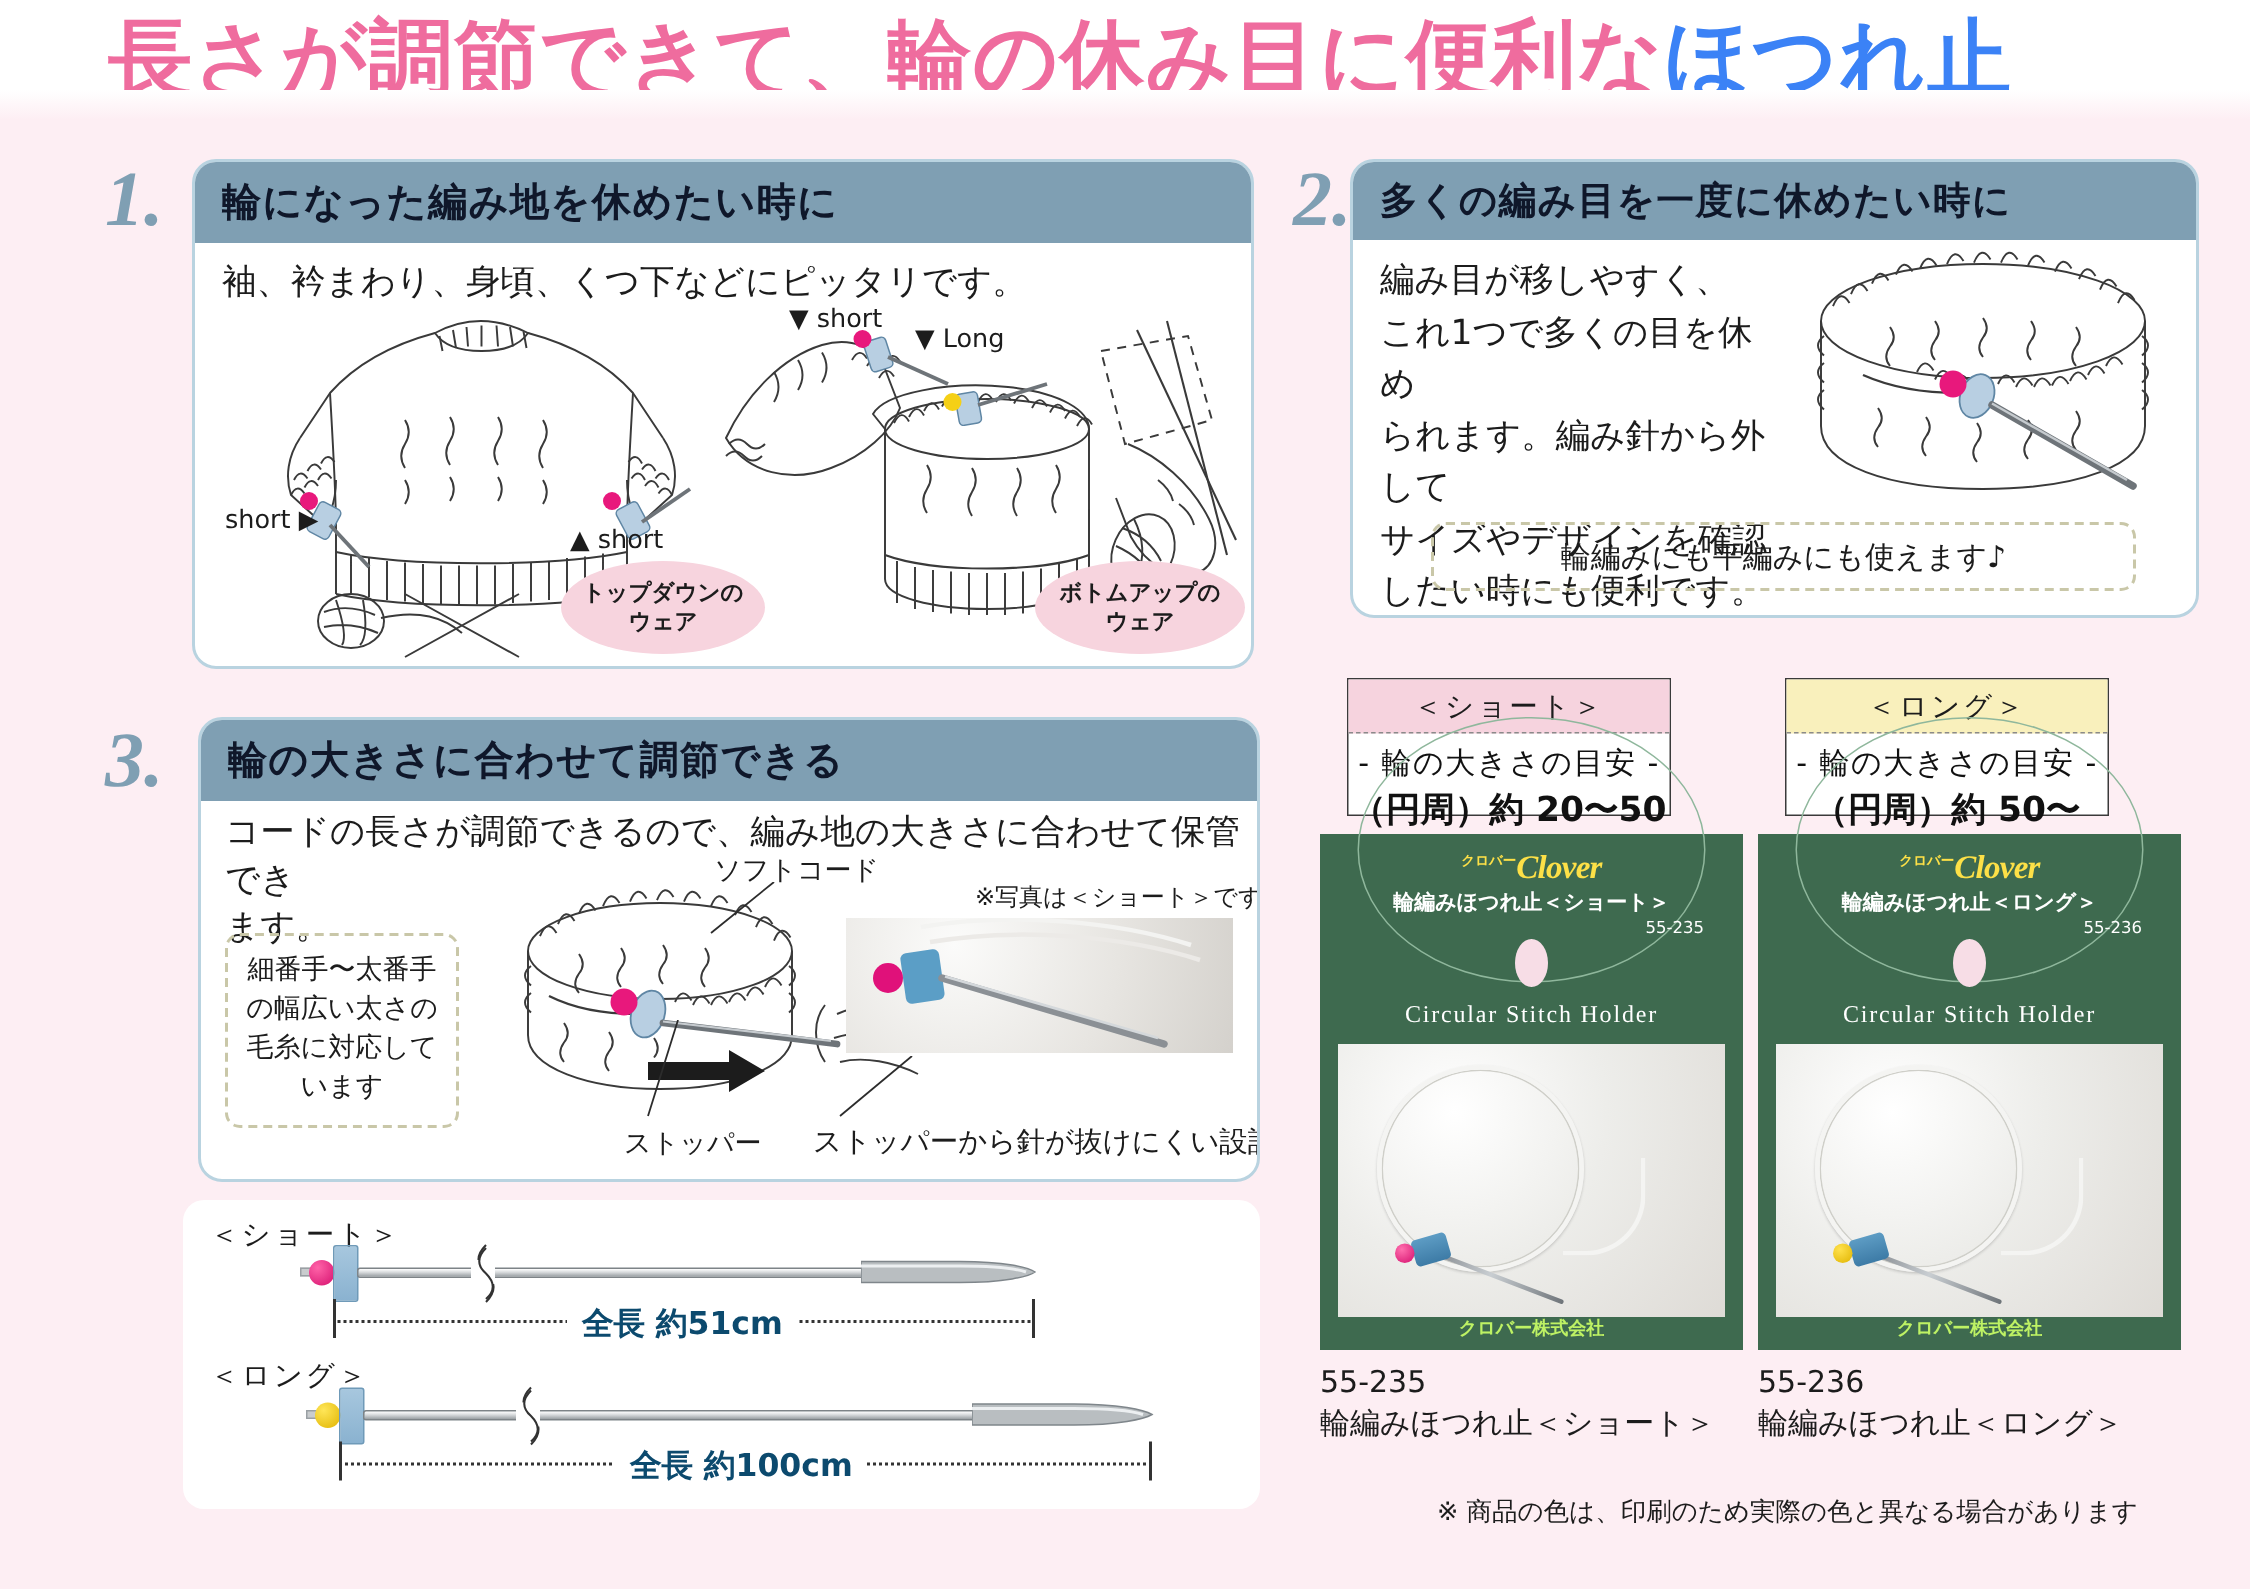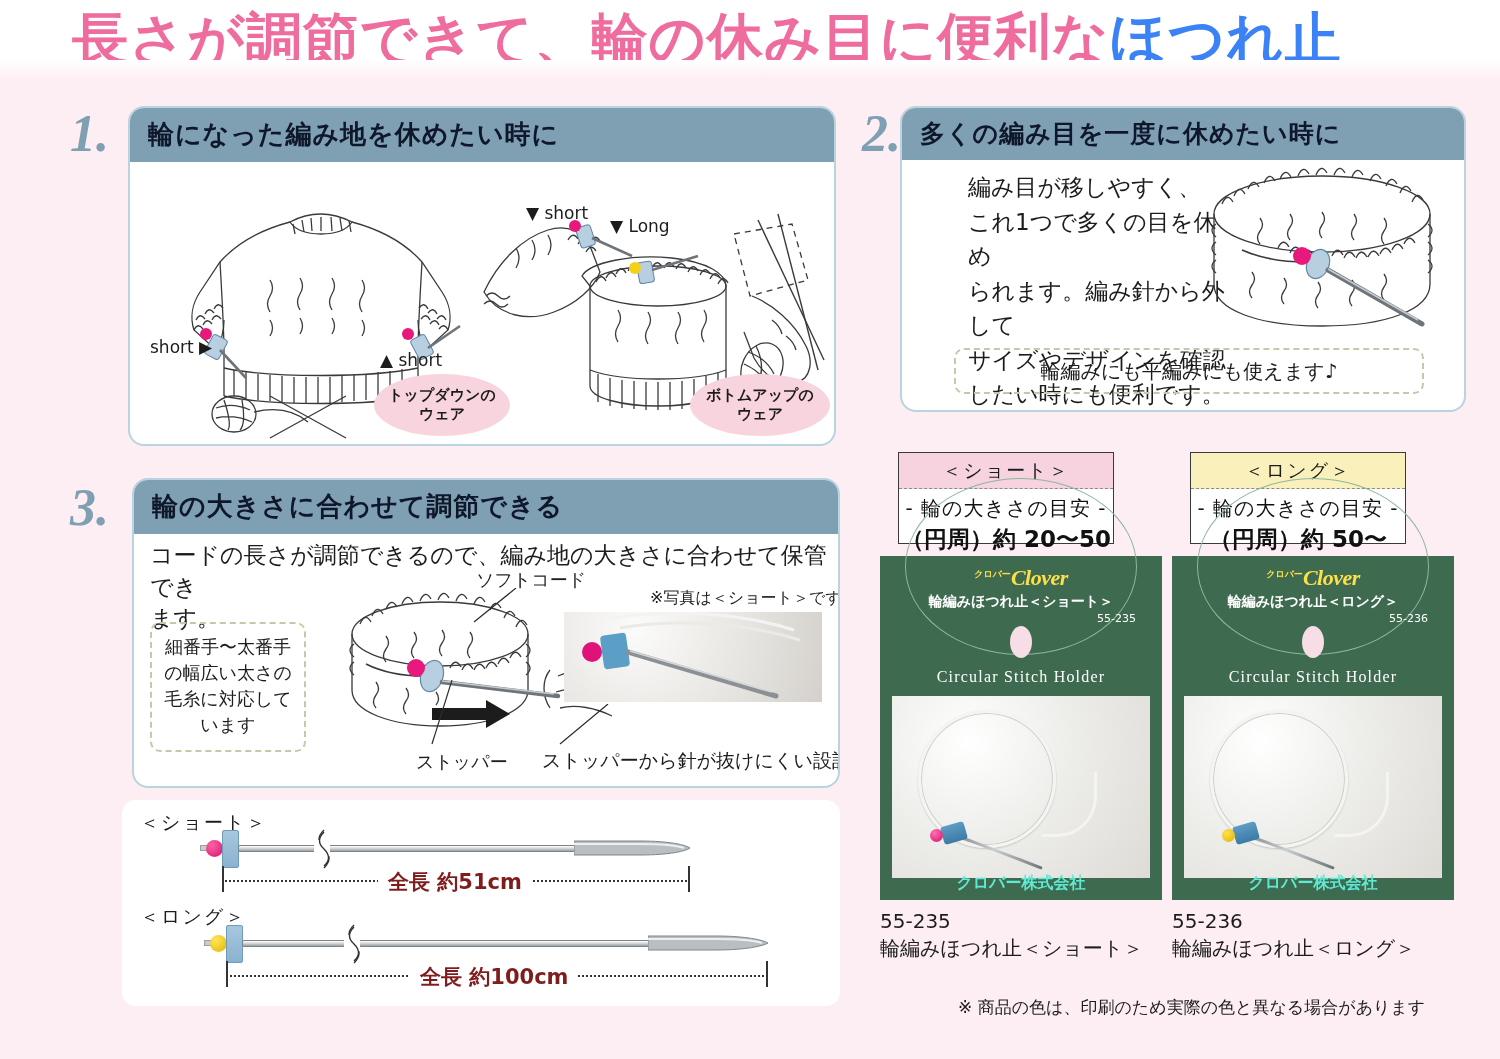--- a/index.html
+++ b/index.html
@@ -130,58 +130,59 @@
     position:absolute;left:38px;top:133px;width:13px;height:13px;border-radius:50%;
   }
   .pkg-photo .bead.pinkb{background:radial-gradient(circle at 35% 30%,#ff6fae,#d5106e);}
   .pkg-photo .bead.yellowb{background:radial-gradient(circle at 35% 30%,#ffe14d,#e0b400);}
   .pkg-photo .needle{
     position:absolute;left:70px;top:140px;width:86px;height:3px;
     background:linear-gradient(90deg,#8f9499,#c9ced2 40%,#6e7479);
     transform:rotate(21deg);transform-origin:left center;border-radius:2px;
   }
   .pkg-foot{
-    position:absolute;left:0;right:0;bottom:6px;text-align:center;color:#5eead4;
-    font-size:16px;font-weight:bold;font-family:"DejaVu Sans","Liberation Sans",sans-serif;
+    position:absolute;left:0;right:0;bottom:6px;text-align:center;color:#bef264;
+    font-size:12px;font-weight:bold;font-family:"DejaVu Sans","Liberation Sans",sans-serif;
   }
   .pkg-cap{
     position:absolute;color:#1c1c1c;font-family:"DejaVu Sans","Liberation Sans",sans-serif;
     font-size:20px;line-height:1.35;
   }
 
   
   .len-card{position:absolute;background:#fff;border-radius:14px;}
   .len-title{position:absolute;font-size:19px;letter-spacing:2px;color:#1c1c1c;font-family:"DejaVu Sans","Liberation Sans",sans-serif;}
   .needle-bar{position:absolute;height:7px;background:linear-gradient(#ffffff,#d6d9db 45%,#9aa0a4);border:1px solid #7d8387;border-radius:2px;box-sizing:border-box;}
   .stop-block{position:absolute;width:17px;height:38px;background:linear-gradient(#a7c7de,#8ab2d0);border:1px solid #6f9ab8;border-radius:2px;box-sizing:border-box;}
   .bead-dot{position:absolute;width:17px;height:17px;border-radius:50%;}
   .bead-pin{position:absolute;width:9px;height:6px;background:#c9ccce;border:1px solid #9aa0a4;box-sizing:border-box;}
   .dim-line{position:absolute;border-top:2px dotted #333;}
   .dim-end{position:absolute;width:2px;background:#333;}
-  .dim-text{position:absolute;background:#fff;padding:0 10px;font-size:21px;font-weight:bold;color:#7f1d1d;font-family:"DejaVu Sans","Liberation Sans",sans-serif;}
+  .dim-text{position:absolute;background:#fff;padding:0 10px;font-size:21px;font-weight:bold;color:#0c4a6e;font-family:"DejaVu Sans","Liberation Sans",sans-serif;}
 
   
   svg{display:block;}
   .disclaimer{position:absolute;font-size:17px;color:#1c1c1c;font-family:"DejaVu Sans","Liberation Sans",sans-serif;}
 </style>
 </head>
 <body>
 
 <div class="page">
 
   <div class="banner">
     <div class="banner-inner">
       <span class="bn-pink">長さが調節できて、輪の休み目に便利な</span><span class="bn-dark">ほつれ止</span>
     </div>
   </div>
   <div class="banner-fade"></div>
 
   <div class="step-num" style="left:70px;top:104px;">1.</div>
   <div class="card" style="left:128px;top:106px;width:708px;height:340px;">
     <div class="card-head">輪になった編み地を休めたい時に</div>
+    <div class="body-text" style="position:absolute;left:18px;top:64px;">袖、衿まわり、身頃、くつ下などにピッタリです。</div>
 
     <svg style="position:absolute;left:20px;top:92px;" width="360" height="240" viewBox="0 0 360 240">
       <g fill="none" stroke="#3a3a3a" stroke-width="1.3">
 
         <path d="M140 22 q30 -16 62 0 q-8 12 -31 12 q-23 0 -31 -12Z"></path>
         <path d="M143 24 l2 10 M152 20 l2 12 M161 18 l1 13 M171 17 l0 14 M181 17 l1 14 M190 18 l2 13 M199 21 l2 11"></path>
 
         <path d="M140 22 C110 30 86 44 70 62 L50 92"></path>
         <path d="M202 22 C232 30 256 44 272 62 L292 92"></path>
         <path d="M70 62 C72 96 74 130 74 152"></path>
@@ -278,21 +279,21 @@
 
     <div class="pink-oval" style="left:560px;top:266px;width:140px;height:62px;">
       <span>ボトムアップの</span>
       <span>ウェア</span>
     </div>
   </div>
 
   <div class="step-num" style="left:862px;top:104px;">2.</div>
   <div class="card" style="left:900px;top:106px;width:566px;height:306px;">
     <div class="card-head" style="font-size:25px;">多くの編み目を一度に休めたい時に</div>
-    <div class="body-text" style="position:absolute;left:18px;top:62px;width:260px;line-height:1.5;margin-left:48px;">
+    <div class="body-text" style="position:absolute;left:18px;top:62px;width:260px;line-height:1.5;">
       <div>編み目が移しやすく、</div>
       <div>これ1つで多くの目を休め</div>
       <div>られます。編み針から外して</div>
       <div>サイズやデザインを確認</div>
       <div>したい時にも便利です。</div>
     </div>
 
     <svg style="position:absolute;left:280px;top:52px;" width="280" height="190" viewBox="0 0 280 190">
       <g fill="none" stroke="#3a3a3a" stroke-width="1.3">
         <ellipse cx="140" cy="54" rx="108" ry="38"></ellipse>

